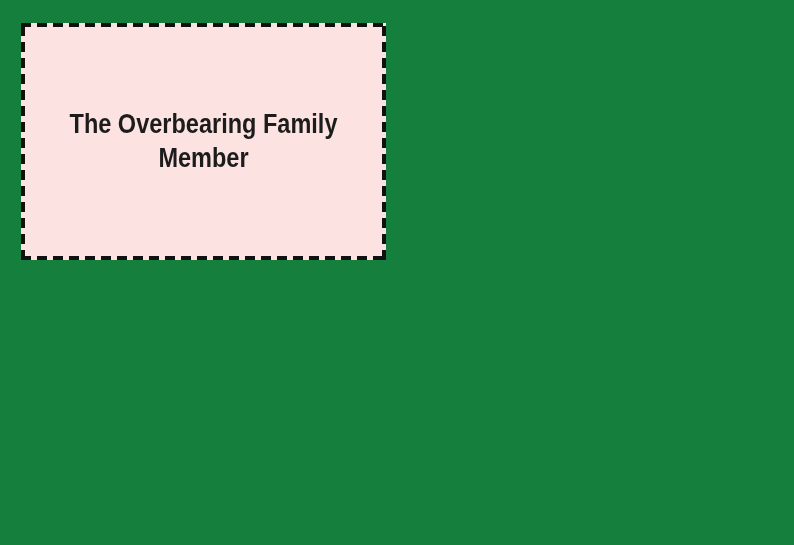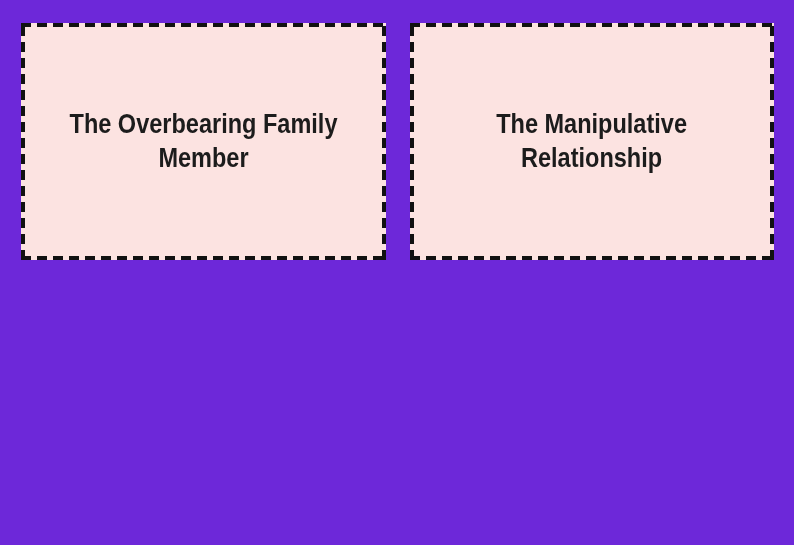--- a/index.html
+++ b/index.html
@@ -4,21 +4,21 @@
 <style>
   html, body {
     margin: 0;
     padding: 0;
     background: #ffffff;
   }
   .page {
     position: relative;
     width: 794px;
     height: 545px;
-    background: #6d28d9;
+    background: #15803d;
     box-sizing: border-box;
     padding: 23px 20px 26px 21px;
     display: grid;
     grid-template-columns: 1fr 1fr;
     grid-template-rows: 1fr 1fr;
     column-gap: 24px;
     row-gap: 23px;
     font-family: "Liberation Sans", sans-serif;
   }
   .card {
@@ -61,20 +61,14 @@
 
   <div class="card">
     <div class="card-text">
       <span>The Overbearing Family</span>
       <span>Member</span>
     </div>
   </div>
 
 
 
-  <div class="card">
-    <div class="card-text">
-      <span>The Manipulative</span>
-      <span>Relationship</span>
-    </div>
-  </div>
 
 </div>
 
 </body></html>

